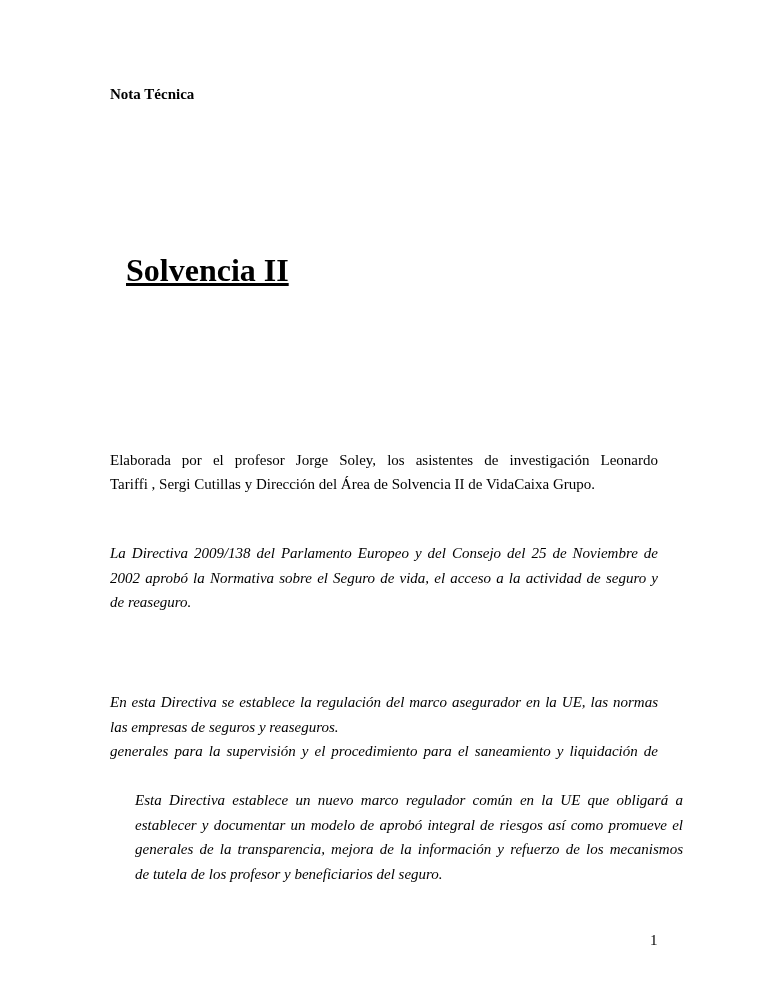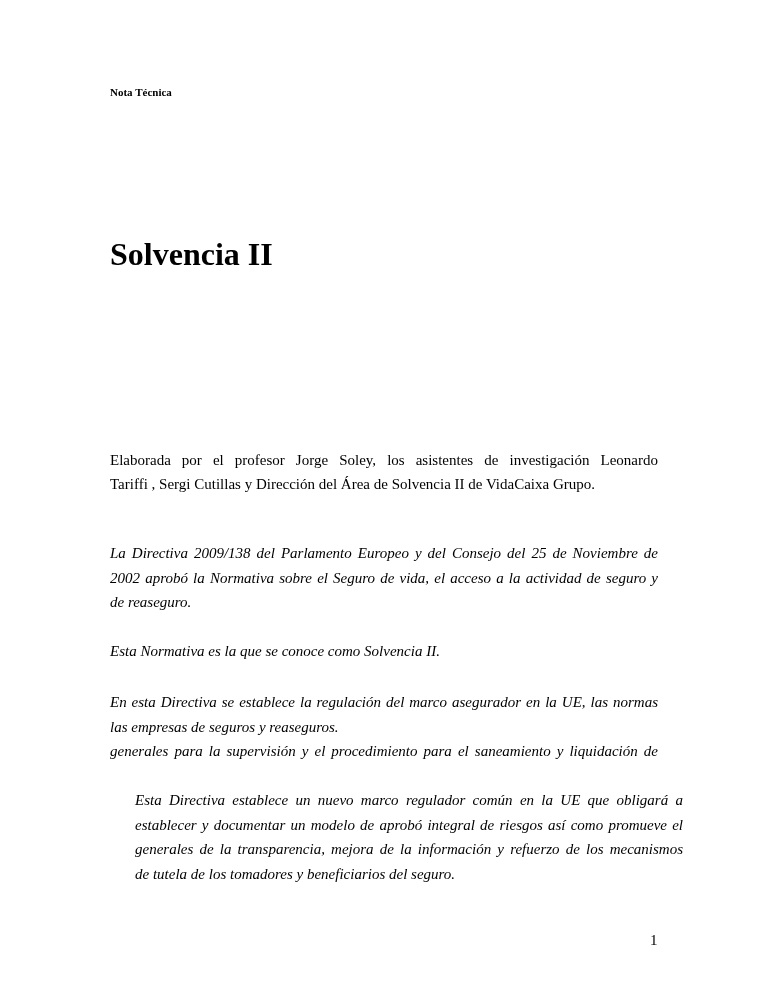--- a/index.html
+++ b/index.html
@@ -17,21 +17,21 @@
     }
     .page {
       position: absolute;
       left: 0; top: 0;
       width: 768px; height: 994px;
       background: #ffffff;
     }
     .abs { position: absolute; }
     .label {
       left: 110px; top: 86px;
-      font-size: 11px;
+      font-size: 15px;
       font-weight: bold;
     }
     .title {
       left: 110px; top: 236px;
       font-size: 32px;
       font-weight: bold;
       line-height: 36px;
     }
     .authors {
       left: 110px; top: 448px;
@@ -69,45 +69,42 @@
       font-size: 15px;
     }
   </style>
 </head>
 <body>
 
 <div class="page">
 
   <div class="abs label">Nota Técnica</div>
 
-  <h1 class="abs title" style="margin:0;">Solvencia II</h1>
+  <h1 class="abs title" style="margin:16px;text-decoration:underline;">Solvencia II</h1>
 
   <div class="abs authors">
     <span class="line" style="display:block;text-align:justify;text-align-last:justify;white-space:nowrap;">Elaborada por el profesor Jorge Soley, los asistentes de investigación Leonardo</span>
     <span class="line" style="display:block;white-space:nowrap;">Tariffi , Sergi Cutillas y Dirección del Área de Solvencia II de VidaCaixa Grupo.</span>
   </div>
 
   <div class="abs para p1">
     <span class="line">La Directiva 2009/138 del Parlamento Europeo y del Consejo del 25 de Noviembre de</span>
     <span class="line">2002 aprobó la Normativa sobre el Seguro de vida, el acceso a la actividad de seguro y</span>
     <span class="line last">de reaseguro.</span>
   </div>
 
-  <div class="abs para p2">
-    <span class="line last">Esta Normativa es la que se conoce como Solvencia II.</span>
-  </div>
 
   <div class="abs para p3">
     <span class="line">En esta Directiva se establece la regulación del marco asegurador en la UE, las normas</span>
     <span class="line last">las empresas de seguros y reaseguros.</span>
     <span class="line">generales para la supervisión y el procedimiento para el saneamiento y liquidación de</span>
   </div>
 
   <div class="abs para p4">
     <span class="line">Esta Directiva establece un nuevo marco regulador común en la UE que obligará a</span>
     <span class="line">establecer y documentar un modelo de aprobó integral de riesgos así como promueve el</span>
     <span class="line">generales de la transparencia, mejora de la información y refuerzo de los mecanismos</span>
-    <span class="line last">de tutela de los tomadores y beneficiarios del seguro.</span>
+    <span class="line last">de tutela de los profesor y beneficiarios del seguro.</span>
   </div>
 
   <div class="abs pagenum">1</div>
 
 </div>
 
 </body></html>

